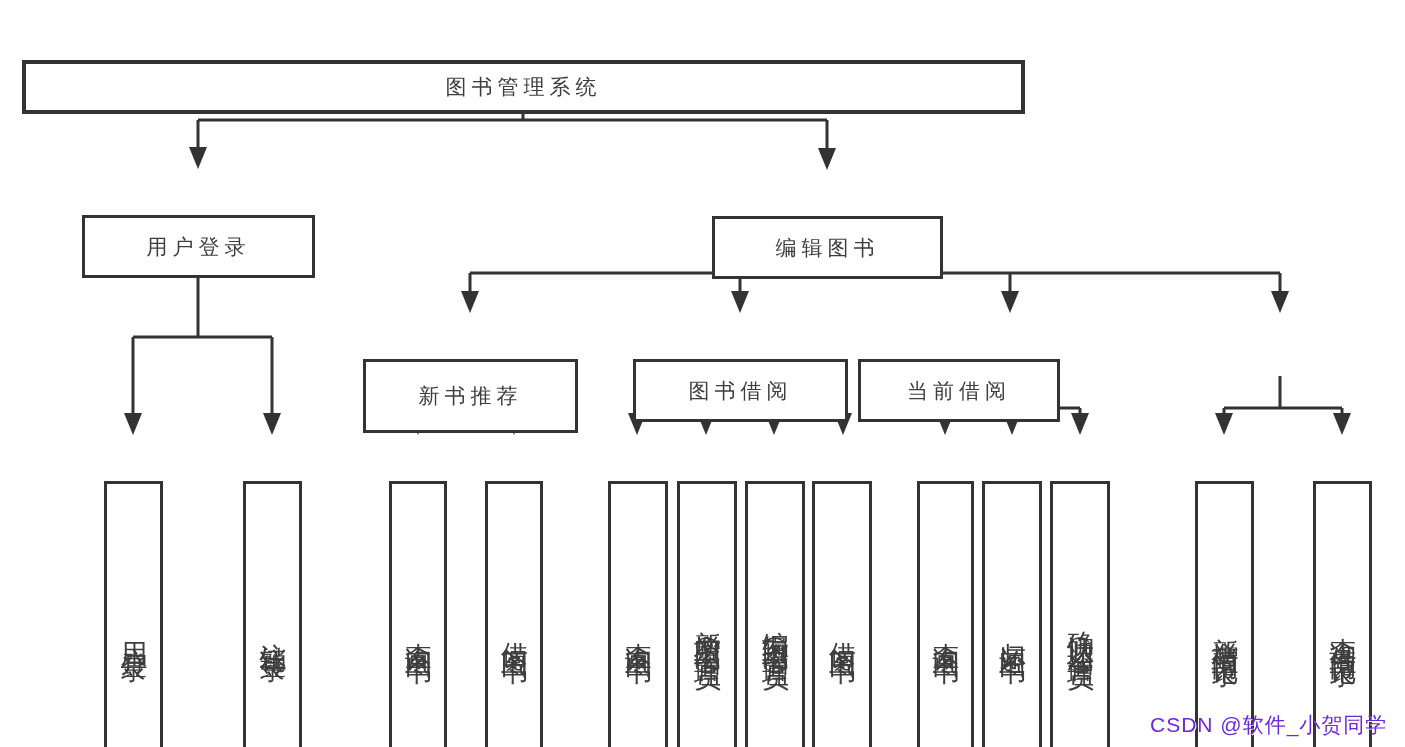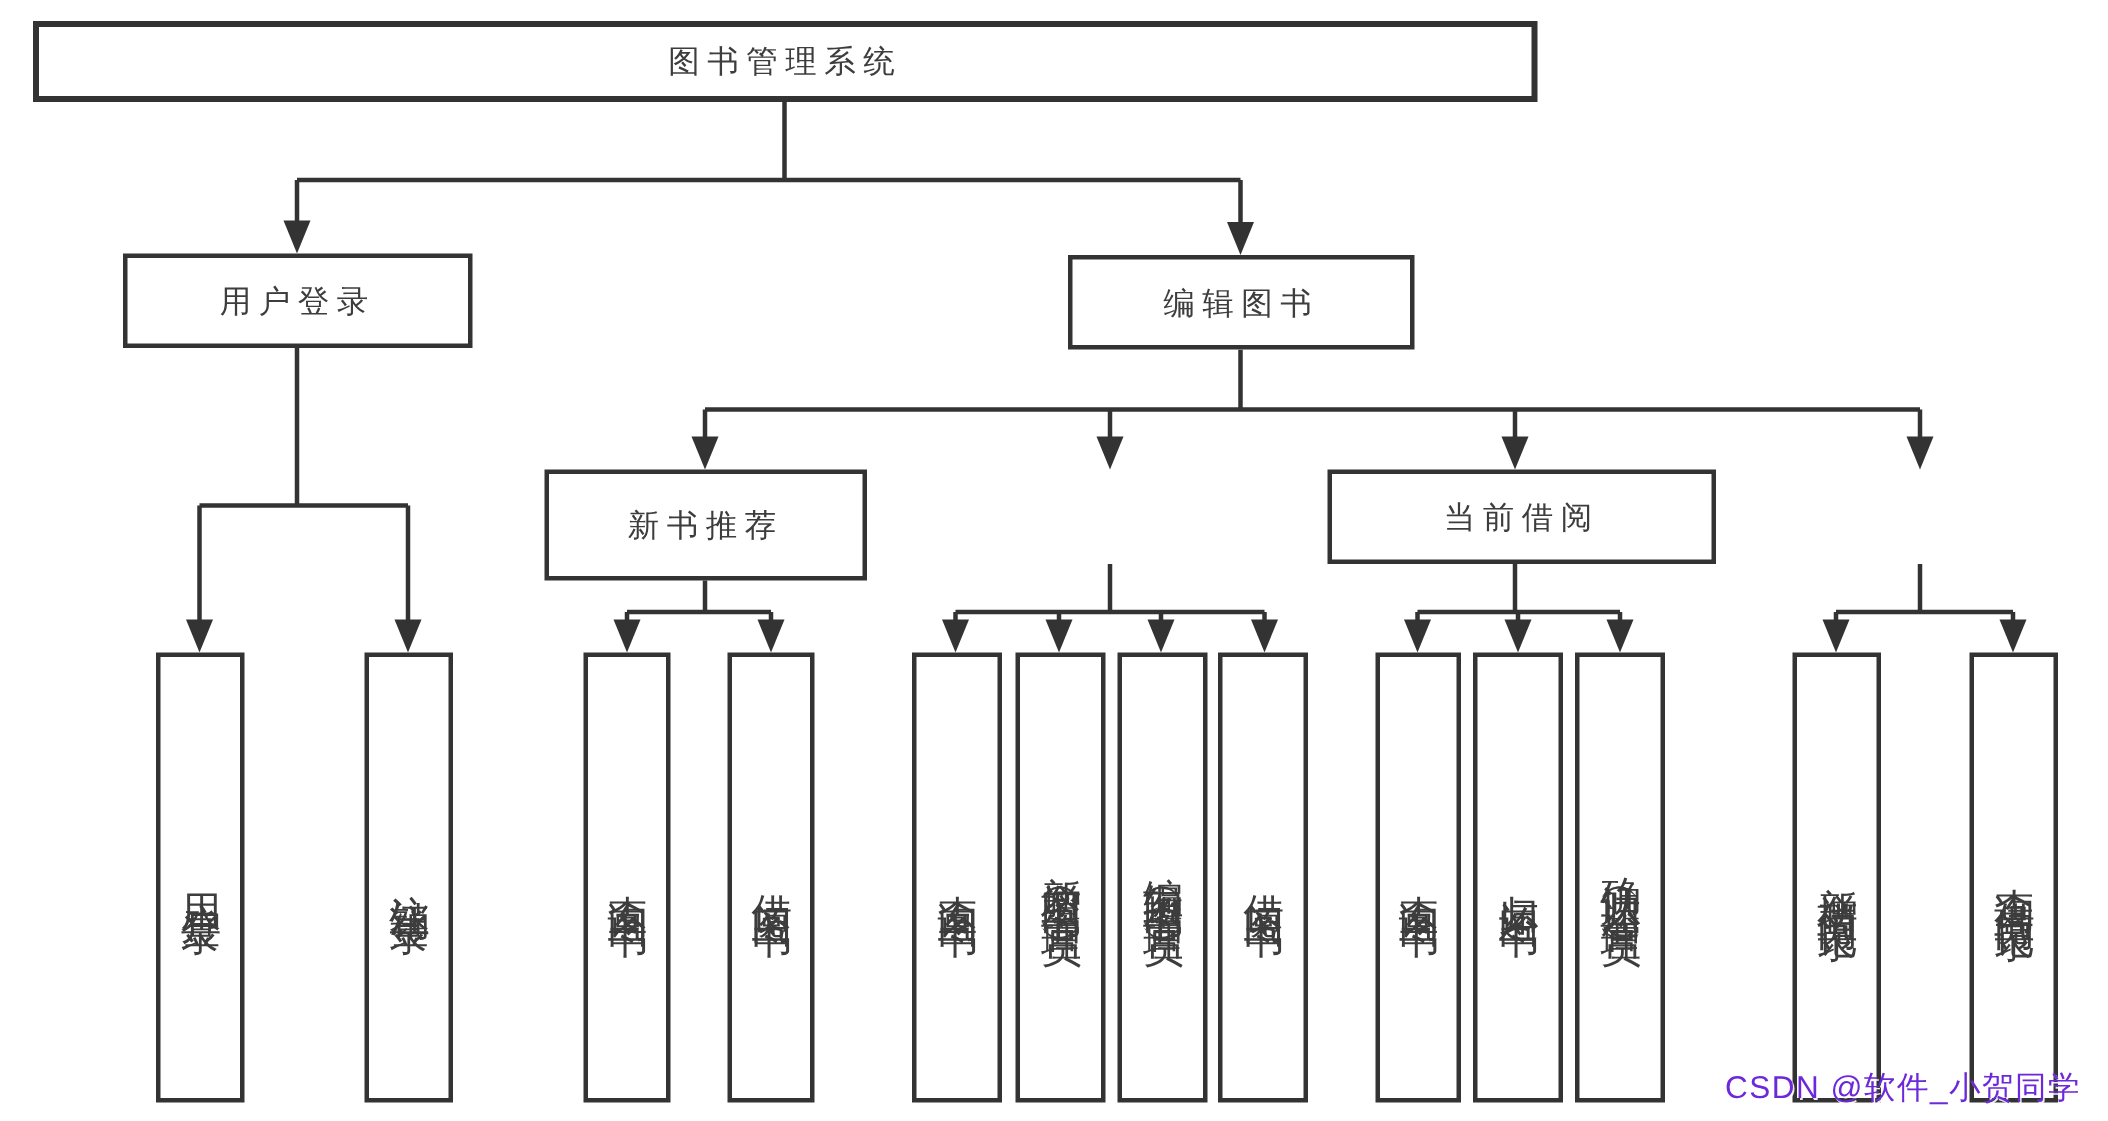--- a/index.html
+++ b/index.html
@@ -2,21 +2,21 @@
 <html><head>
 <meta charset="utf-8">
 <style>
   html,body{margin:0;padding:0;background:#fff;}
   body{width:1405px;height:747px;overflow:hidden;font-family:"Liberation Sans","DejaVu Sans",sans-serif;}
   .canvas{position:relative;width:1405px;height:747px;background:#fff;}
   .connectors{position:absolute;left:0;top:0;z-index:0;}
   .connectors path{stroke:#333;stroke-width:3;fill:none;}
   .connectors polygon{fill:#333;stroke:none;}
   .node{position:absolute;box-sizing:border-box;background:#fff;border:3px solid #333;
-        display:flex;align-items:center;justify-content:center;color:#3d3d3d;z-index:1;}
+        display:flex;align-items:center;justify-content:center;color:#3d3d3d;z-index:1;margin-top:46px;}
   .node.root{border-width:4px;}
   .hlabel{font-size:21px;letter-spacing:5px;white-space:nowrap;}
   .vtext{writing-mode:vertical-rl;text-orientation:mixed;font-size:27px;letter-spacing:5px;
          line-height:1;white-space:nowrap;}
   .watermark{position:absolute;left:1150px;top:711px;z-index:5;font-size:21px;
              color:#6d28d9;letter-spacing:1px;white-space:nowrap;
              text-shadow:1px 1px 0 rgba(255,255,255,.9);}
 </style>
 </head>
 <body>
@@ -92,21 +92,24 @@
   <div class="node" style="left:82px;top:169px;width:233px;height:63px">
     <span class="hlabel">用户登录</span>
   </div>
   <div class="node" style="left:712px;top:170px;width:231px;height:63px">
     <span class="hlabel">编辑图书</span>
   </div>
 
   <div class="node" style="left:363px;top:313px;width:215px;height:74px">
     <span class="hlabel">新书推荐</span>
   </div>
-  <div class="node" style="left:885px;top:313px;width:259px;height:63px">
+  <div class="node" style="left:633px;top:313px;width:215px;height:63px">
+    <span class="hlabel">图书借阅</span>
+  </div>
+  <div class="node" style="left:858px;top:313px;width:202px;height:63px">
     <span class="hlabel">当前借阅</span>
   </div>
 
   <div class="node" style="left:104px;top:435px;width:59px;height:300px">
     <span class="vtext">用户登录</span>
   </div>
   <div class="node" style="left:243px;top:435px;width:59px;height:300px">
     <span class="vtext">注销登录</span>
   </div>
 

